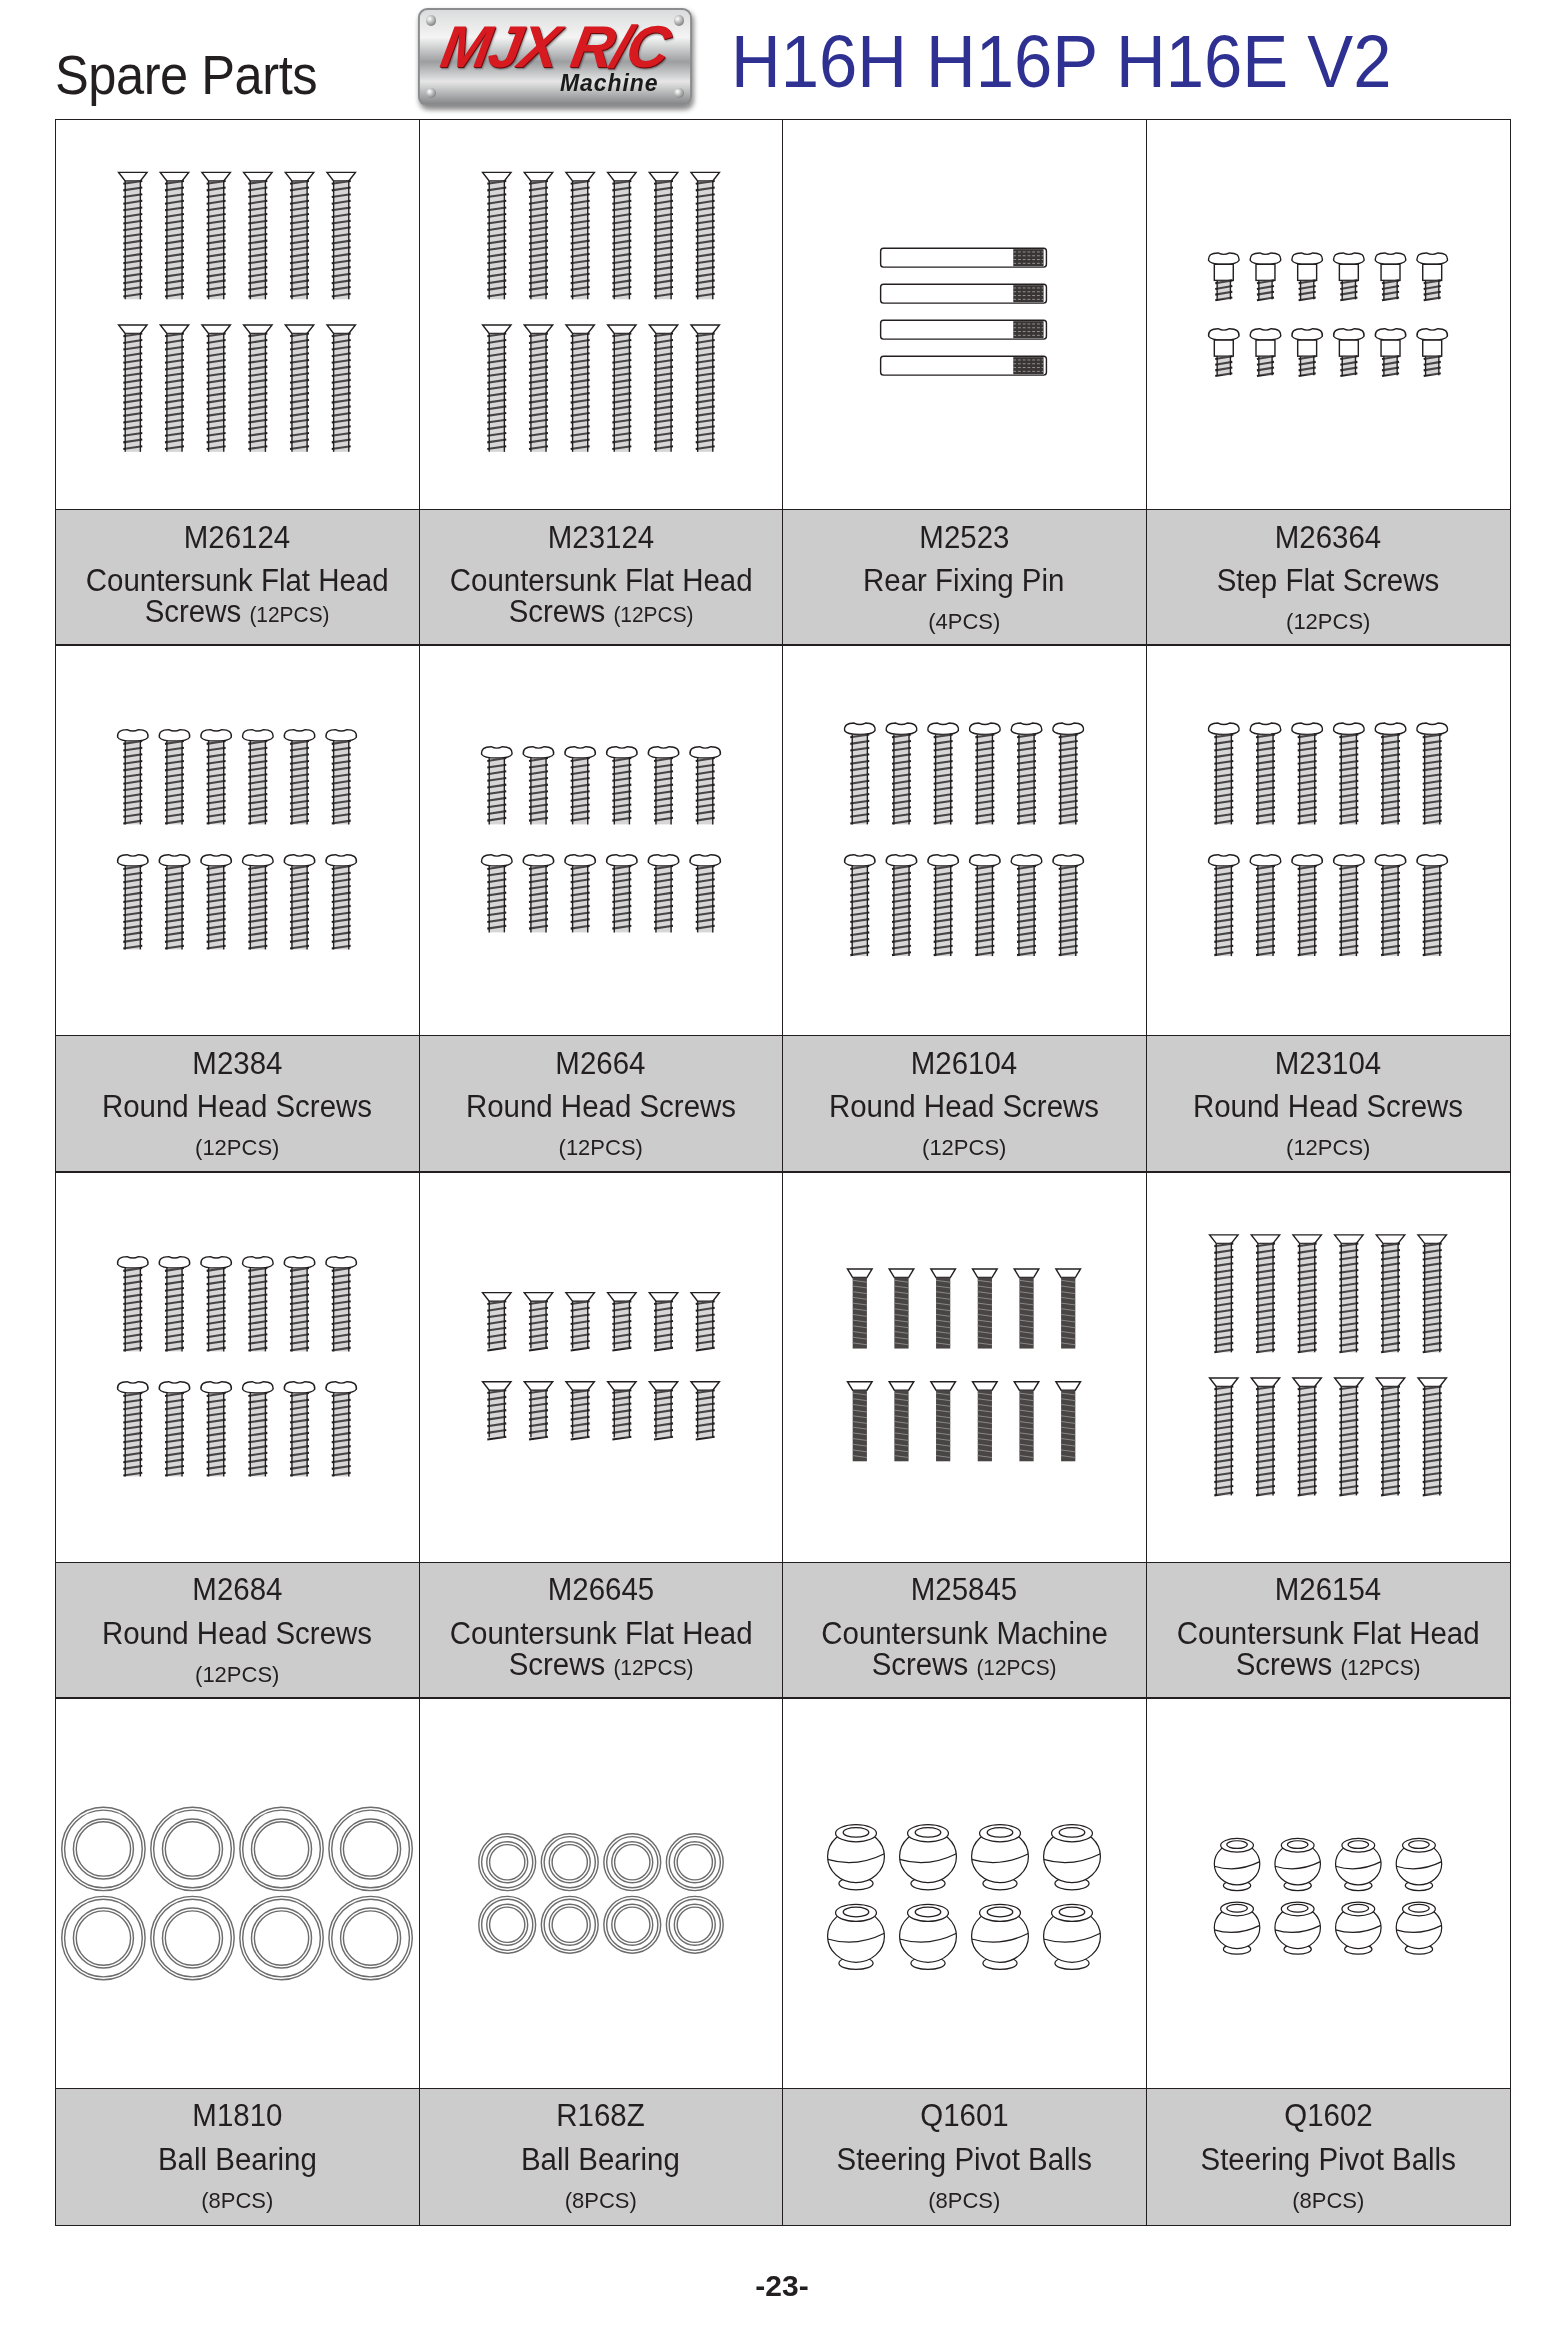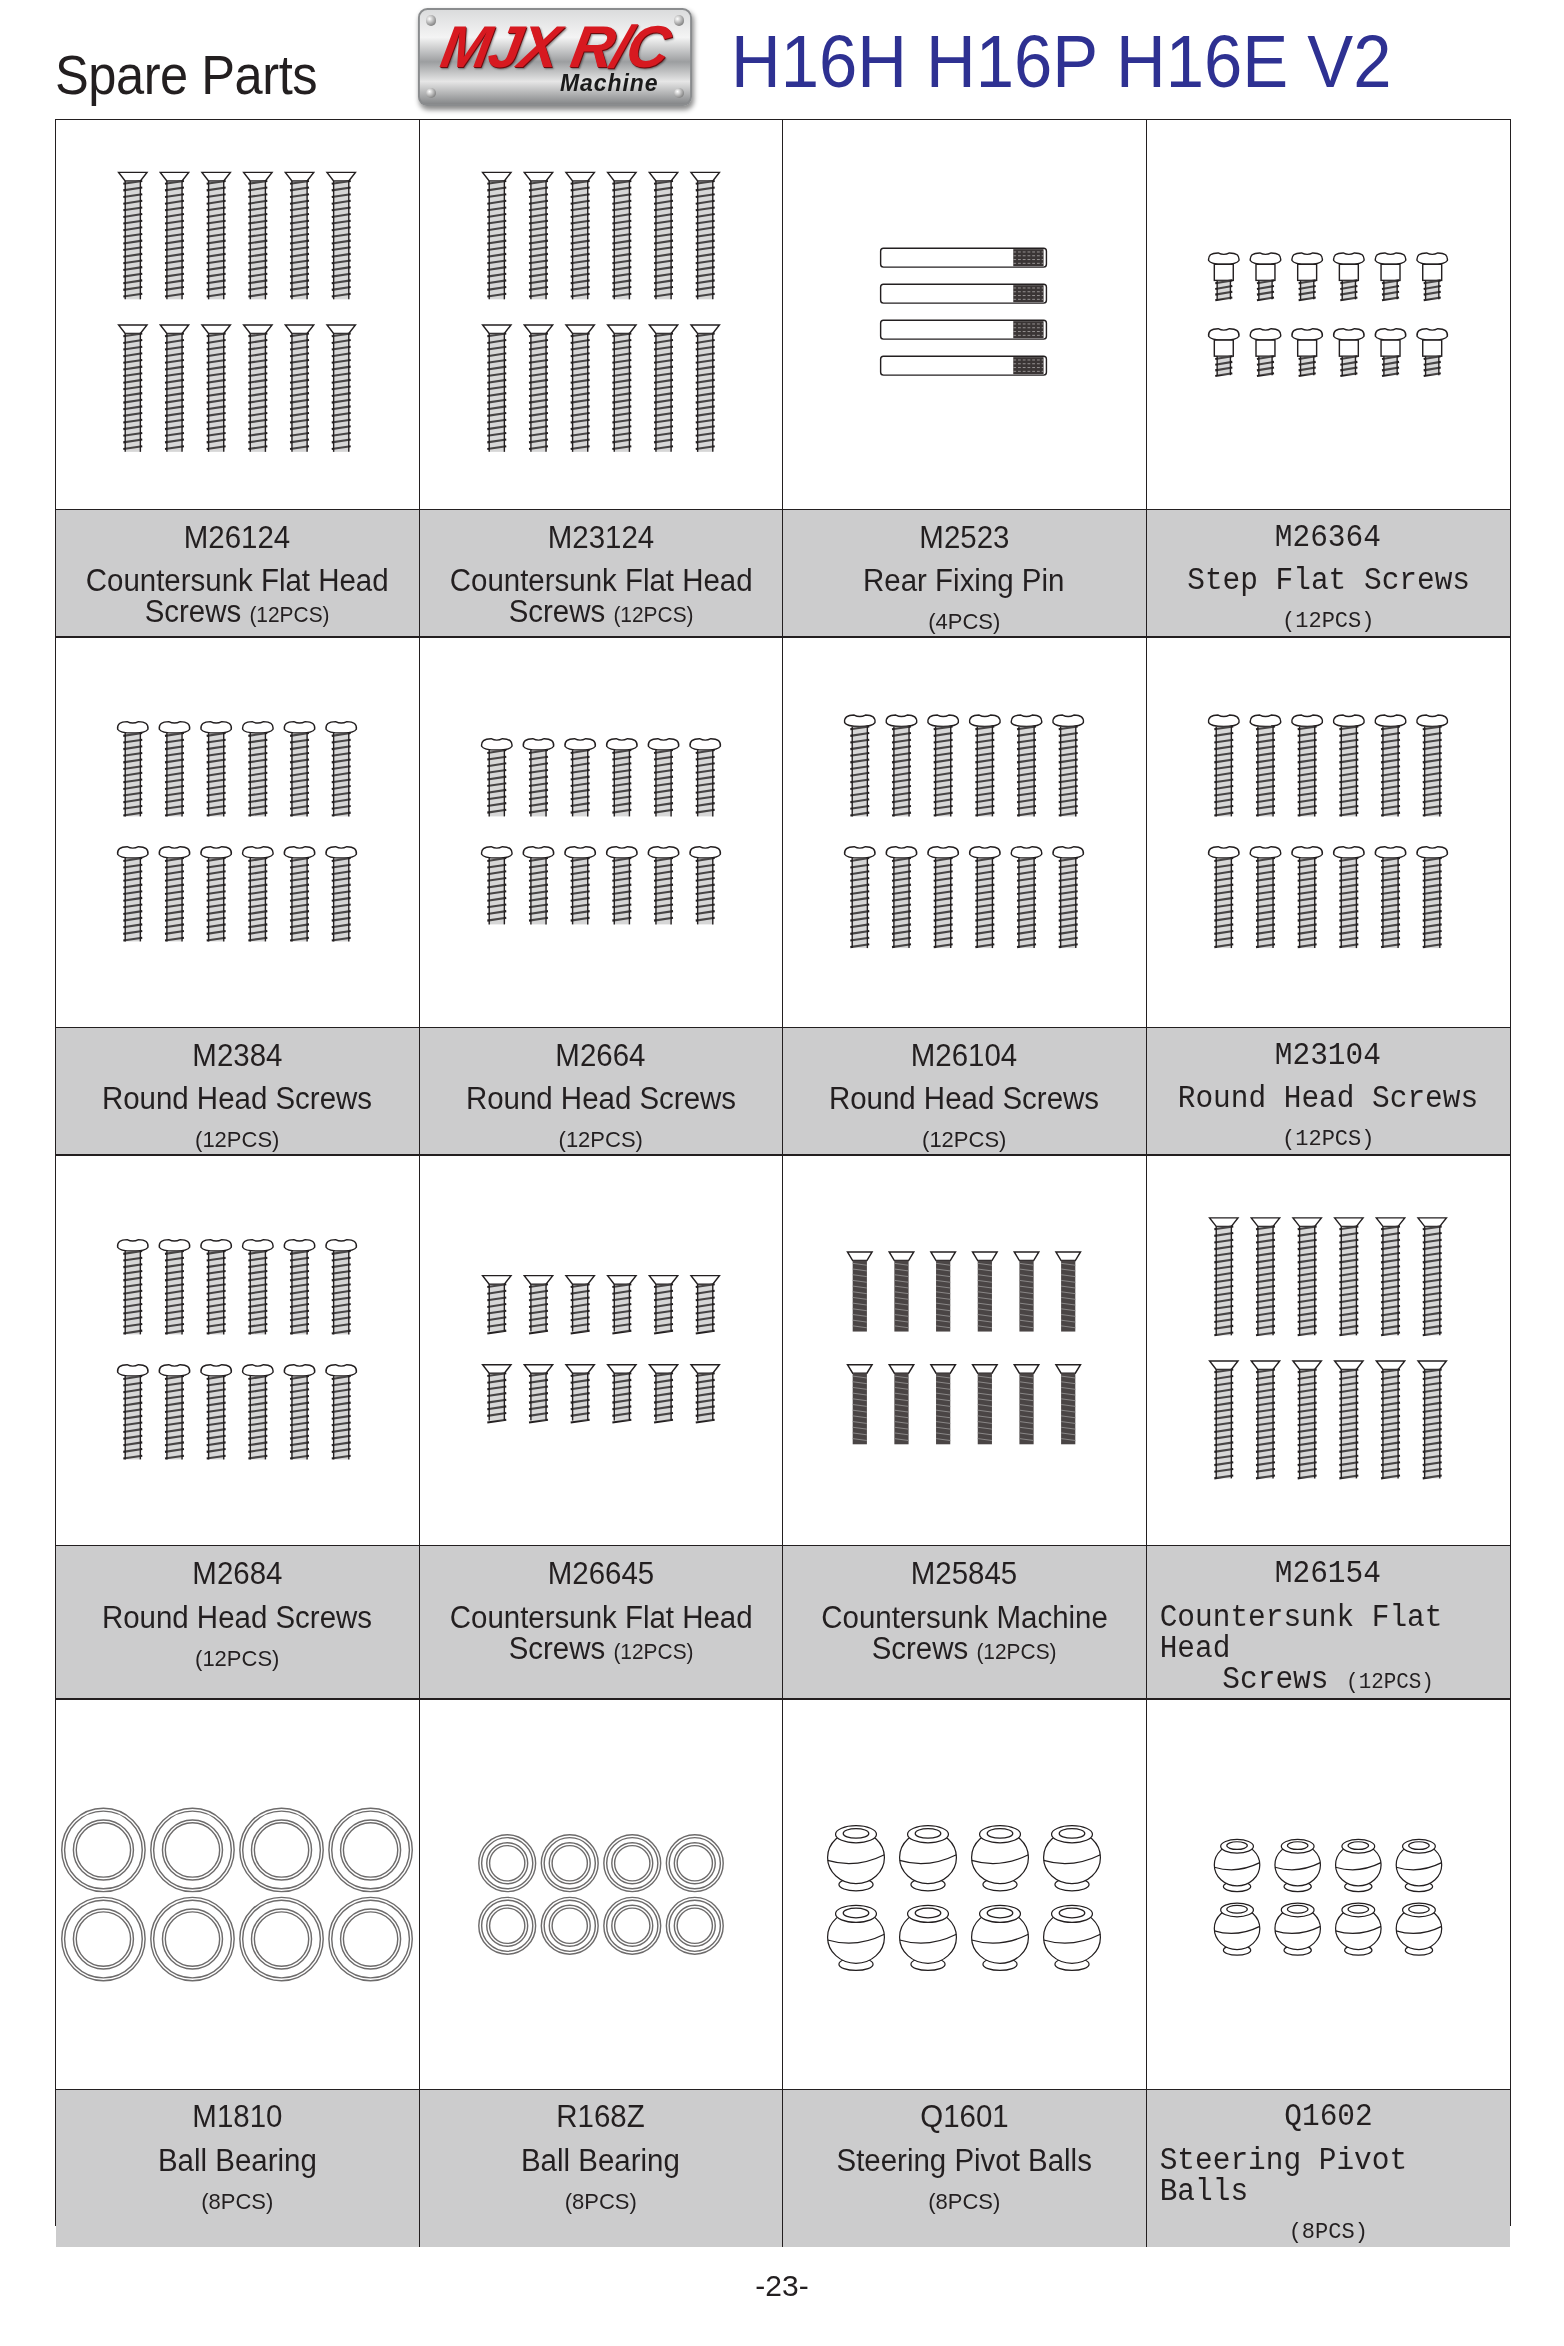--- a/index.html
+++ b/index.html
@@ -12,31 +12,31 @@
           box-shadow:1.9px 3.8px 5.7px rgba(0,0,0,0.45), inset 0 0 0 1.9px #8a8c8e; }
   .logo .rivet { position:absolute; width:10.4px; height:10.4px; border-radius:50%; background:radial-gradient(circle at 35% 35%, #ffffff, #8a8a8a 70%, #555 100%); }
   .logo .brand { position:absolute; left:13.2px; top:5.7px; width:248px; text-align:center; font-size:59px; font-weight:bold; font-style:italic; color:#d71920;
                  text-shadow:0.9px 0.9px 0 #6b0a0d, 1.9px 1.9px 1.9px rgba(0,0,0,0.4); letter-spacing:-1.9px; transform:skewX(-10deg); }
   .logo .sub { position:absolute; left:142px; top:62px; font-size:23px; font-weight:bold; font-style:italic; color:#1a1a1a; letter-spacing:0.9px; }
   .models { position:absolute; left:731px; top:19px; font-size:74px; line-height:85px; color:#2e3192; transform:scaleX(0.93); transform-origin:left center; letter-spacing:0px; }
 
   .grid { position:absolute; left:55px; top:119px; width:1456px; height:2107px; border:1.9px solid #231f20; box-sizing:border-box;
           display:grid; grid-template-columns:repeat(4, 1fr); grid-template-rows:repeat(4, 1fr); }
   .cell { position:relative; border-right:1.9px solid #231f20; border-bottom:2.8px solid #231f20; box-sizing:border-box; display:flex; flex-direction:column; }
-  .cell:nth-child(4n) { border-right:none;font-family:Liberation Mono, monospace; }
+  .cell:nth-child(4n) { border-right:none; }
   .cell:nth-last-child(-n+4) { border-bottom:none; }
   .img { flex:0 0 389px; background:#ffffff; border-bottom:1.9px solid #231f20; display:flex; align-items:center; justify-content:center; }
   .img svg { display:block; }
   .label { flex:1 1 auto; background:#cccccd; text-align:left; display:flex; flex-direction:column; align-items:center; padding-top:7.6px; box-sizing:border-box; }
   .code { font-size:31px; line-height:40px; transform:scaleX(0.95); }
   .name { font-size:31px; line-height:31px; margin-top:7.6px; transform:scaleX(0.95); padding:0 3.8px; }
   .qty { font-size:22px; }
   .qty-line { font-size:22px; line-height:28px; margin-top:12px; }
 
-  .page-number { position:absolute; left:0; width:1564px; top:2269px; text-align:center; font-size:30px; font-weight:normal; color:#231f20; }
+  .page-number { position:absolute; left:0; width:1564px; top:2269px; text-align:center; font-size:30px; font-weight:bold; color:#231f20; }
 </style>
 </head>
 <body>
 
 <div class="header">
   <div class="page-label">Spare Parts</div>
   <div class="logo">
     <span class="rivet" style="left:7.6px;top:7.6px"></span>
     <span class="rivet" style="right:7.6px;top:7.6px"></span>
     <span class="rivet" style="left:7.6px;bottom:7.6px"></span>

